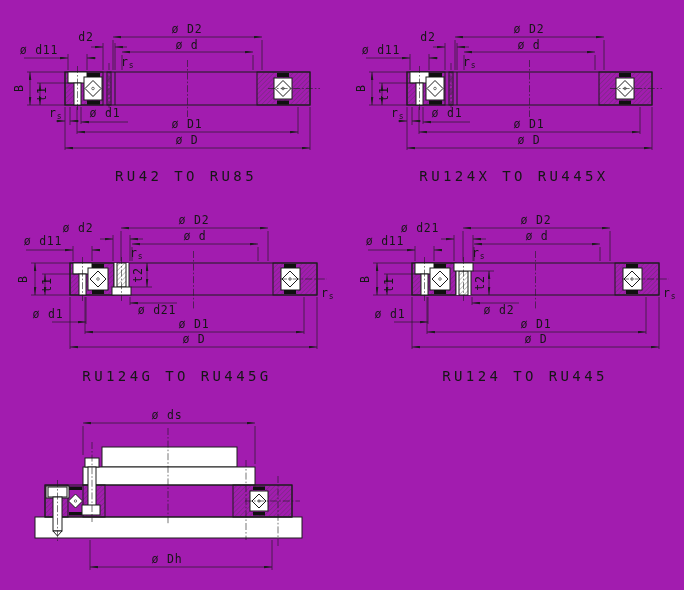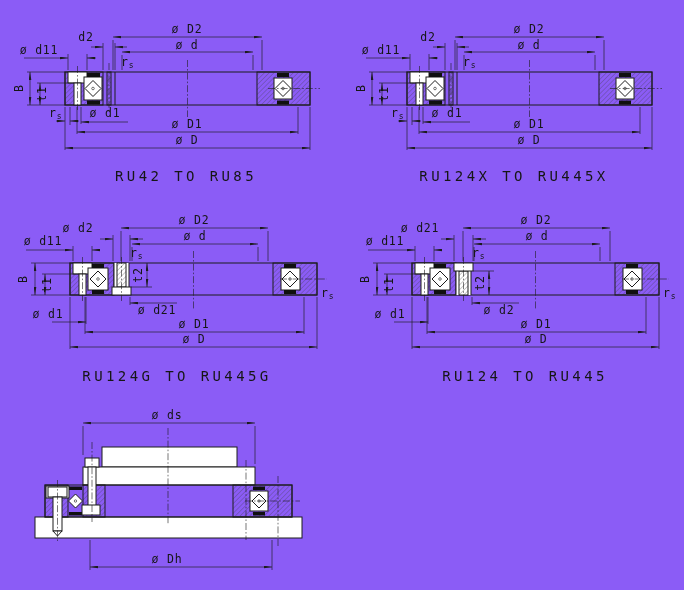--- a/index.html
+++ b/index.html
@@ -1,16 +1,16 @@
 <!DOCTYPE html>
 <html><head>
 <meta charset="utf-8">
 <style>
   html,body{margin:0;padding:0;background:#fff;}
-  .stage{position:relative;width:684px;height:590px;background:#8b5cf6;overflow:hidden;
+  .stage{position:relative;width:684px;height:590px;background:#a21caf;overflow:hidden;
          font-family:"DejaVu Sans Mono", monospace;}
   .stage svg{position:absolute;overflow:visible;}
   
   .ol{stroke:#1c1c1c;stroke-width:1;fill:none;}
   .olw{stroke:#1c1c1c;stroke-width:1;fill:#ffffff;}
   .wfill{fill:#ffffff;stroke:none;}
   .hz{fill:url(#hatch);stroke:#1c1c1c;stroke-width:1;}
   
   .dim{stroke:#1c1c1c;stroke-width:0.65;fill:none;}
   

